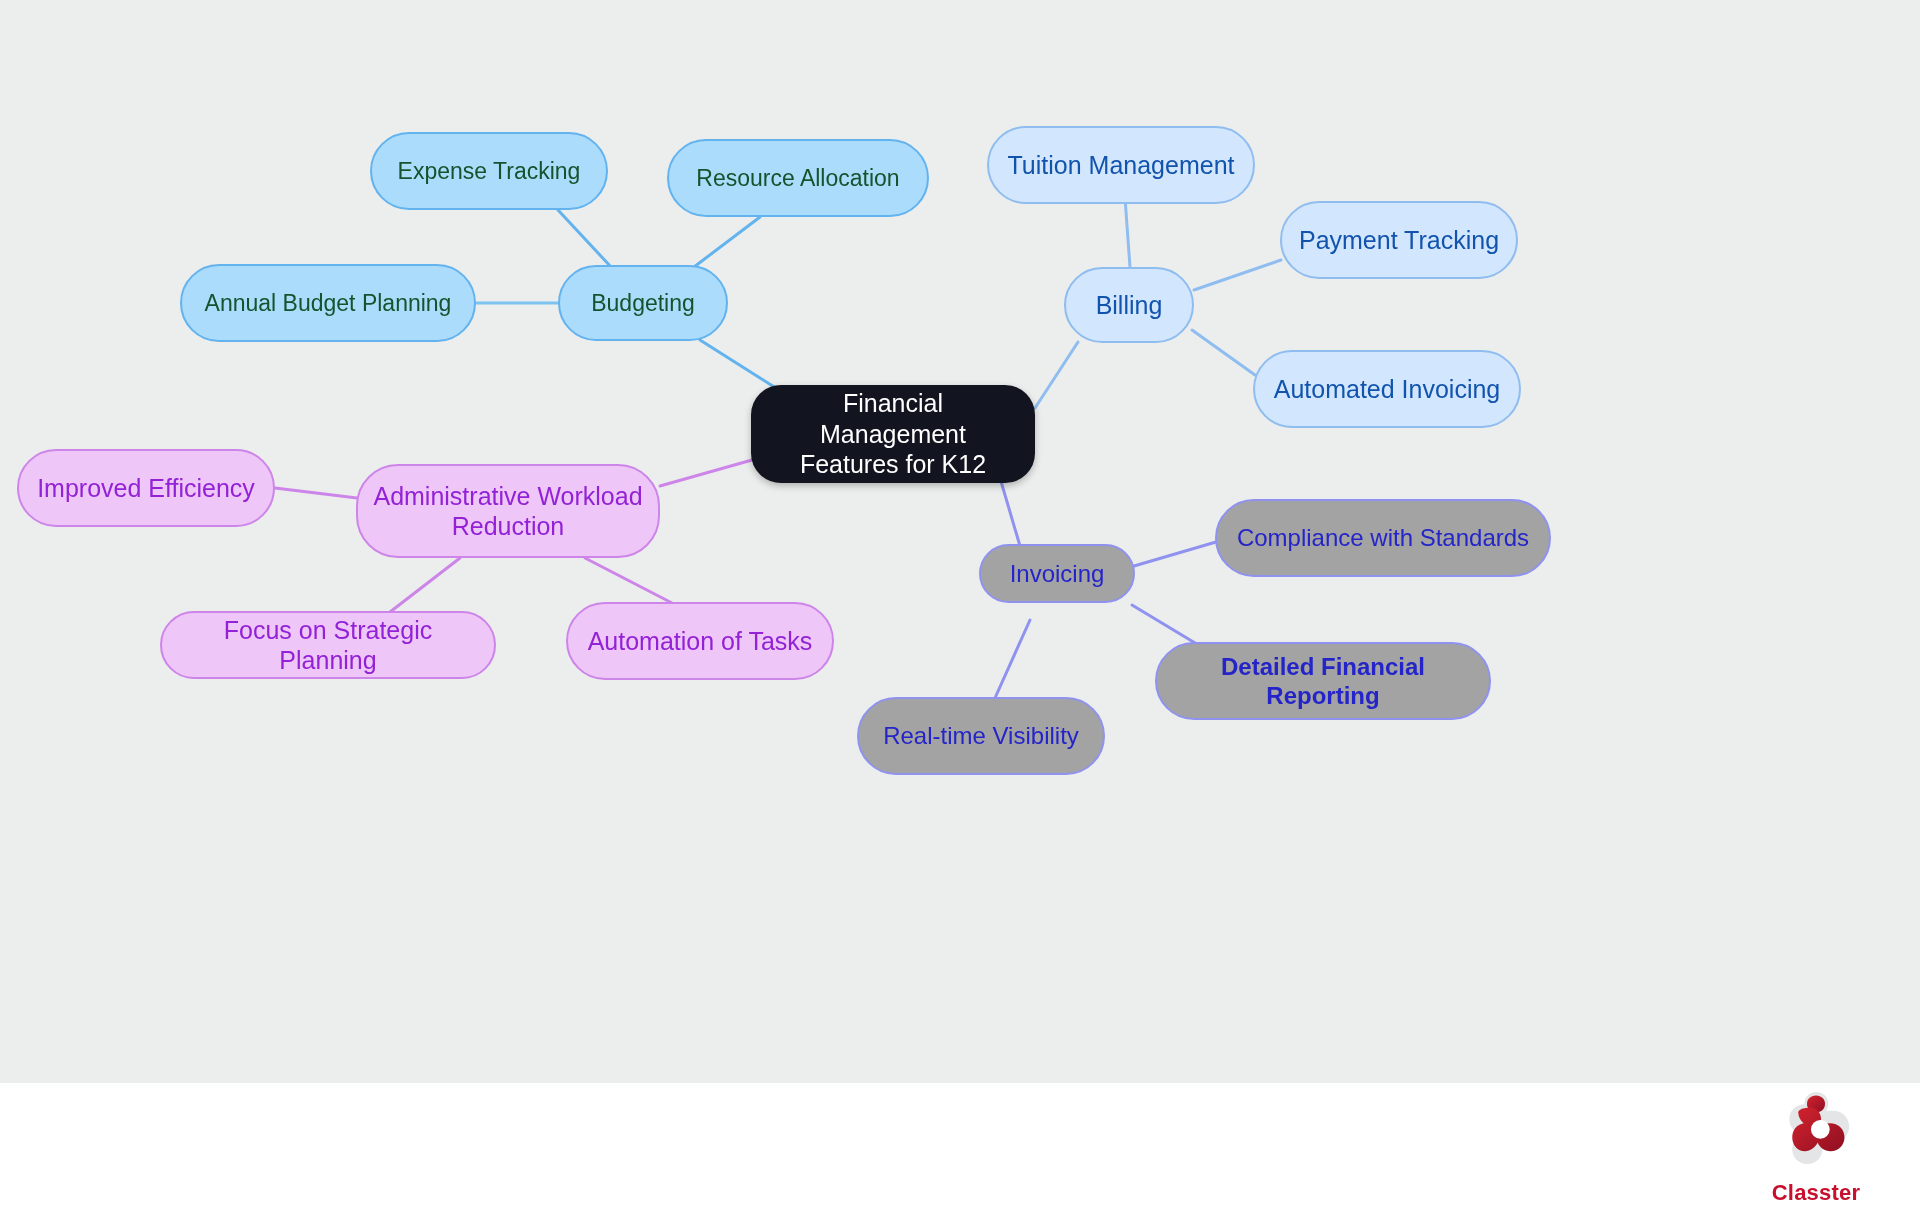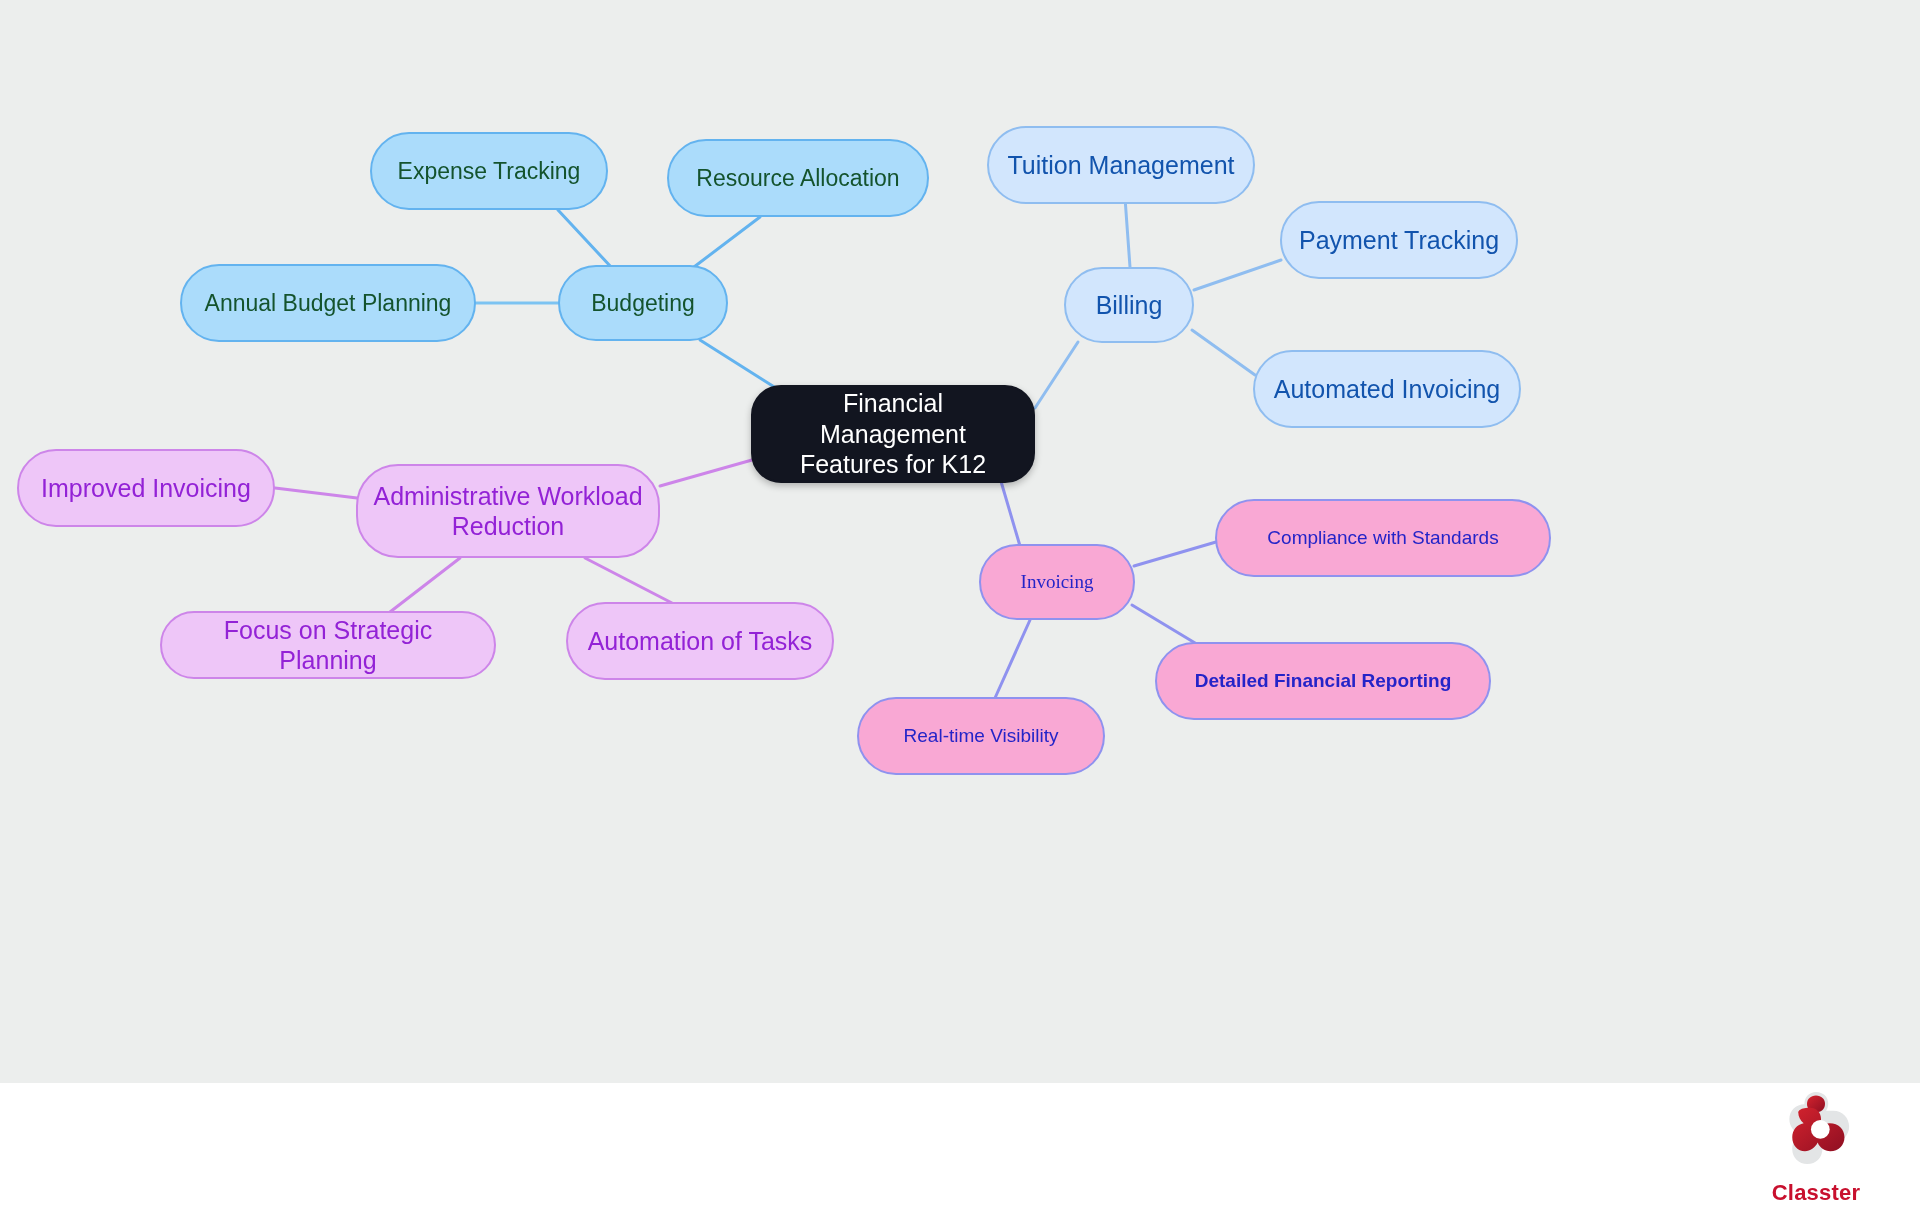--- a/index.html
+++ b/index.html
@@ -70,24 +70,24 @@
   
   .node.br-b {
     background: #d2e6fd;
     border-color: #8fbdf0;
     color: #1254ad;
     font-size: 25px;
   }
 
   
   .node.br-c {
-    background: #f9a8d4;
+    background: #a3a3a3;
     border-color: #8f92ef;
     color: #2424c8;
-    font-size: 19px;
+    font-size: 24px;
     text-align: center;
   }
 
   
   .node.br-d {
     background: #eec6f8;
     border-color: #cd85e9;
     color: #9322d6;
     font-size: 25px;
   }
@@ -152,27 +152,27 @@
       <div class="node root" style="left: 751px; top: 385px; width: 284px; height: 98px;">Financial Management
 Features for K12</div>
       <div class="node br-a" style="left: 558px; top: 265px; width: 170px; height: 76px;">Budgeting</div>
       <div class="node br-a" style="left: 370px; top: 132px; width: 238px; height: 78px;">Expense Tracking</div>
       <div class="node br-a" style="left: 667px; top: 139px; width: 262px; height: 78px;">Resource Allocation</div>
       <div class="node br-a" style="left: 180px; top: 264px; width: 296px; height: 78px;">Annual Budget Planning</div>
       <div class="node br-b" style="left: 1064px; top: 267px; width: 130px; height: 76px;">Billing</div>
       <div class="node br-b" style="left: 987px; top: 106px; width: 268px; height: 78px; margin-top: 20px;">Tuition Management</div>
       <div class="node br-b" style="left: 1280px; top: 201px; width: 238px; height: 78px;">Payment Tracking</div>
       <div class="node br-b" style="left: 1253px; top: 350px; width: 268px; height: 78px;">Automated Invoicing</div>
-      <div class="node br-c" style="left: 979px; top: 544px; width: 156px; height: 76px; font-family: Liberation Serif, serif;">Invoicing</div>
+      <div class="node br-c" style="left: 979px; top: 544px; width: 156px; height: 59px;">Invoicing</div>
       <div class="node br-c" style="left: 1215px; top: 499px; width: 336px; height: 78px;">Compliance with Standards</div>
       <div class="node br-c" style="left: 1155px; top: 642px; width: 336px; height: 78px; font-weight: bold;">Detailed Financial Reporting</div>
       <div class="node br-c" style="left: 857px; top: 697px; width: 248px; height: 78px;">Real-time Visibility</div>
       <div class="node br-d" style="left: 356px; top: 464px; width: 304px; height: 94px;">Administrative Workload
 Reduction</div>
-      <div class="node br-d" style="left: 17px; top: 449px; width: 258px; height: 78px;">Improved Invoicing</div>
+      <div class="node br-d" style="left: 17px; top: 449px; width: 258px; height: 78px;">Improved Efficiency</div>
       <div class="node br-d" style="left: 160px; top: 611px; width: 336px; height: 68px;">Focus on Strategic Planning</div>
       <div class="node br-d" style="left: 566px; top: 602px; width: 268px; height: 78px;">Automation of Tasks</div>
     </div>
 </div>
 
 <div id="footer">
   <div id="logo-wrap">
     <svg id="logo-mark" viewBox="0 0 100 108">
       <defs>
         <linearGradient id="lg" x1="0" y1="0" x2="1" y2="1">

